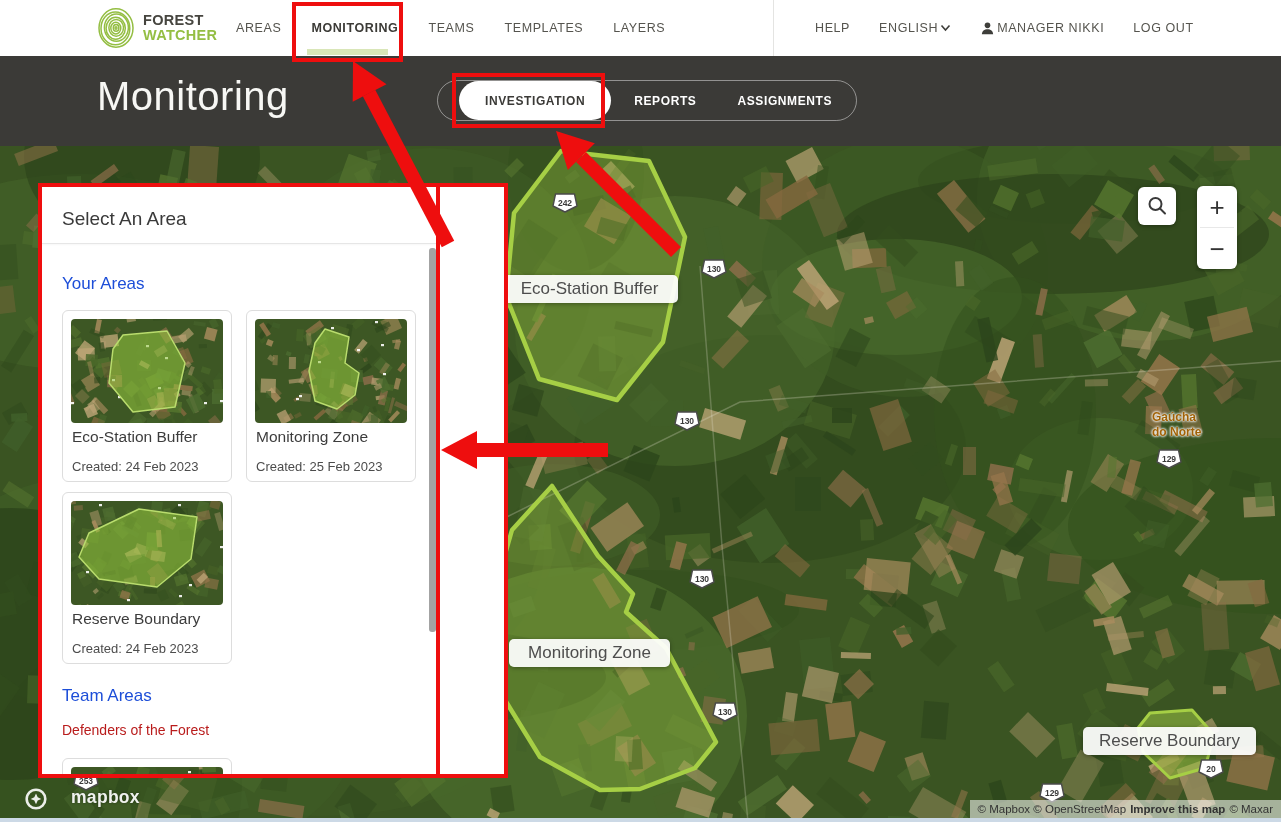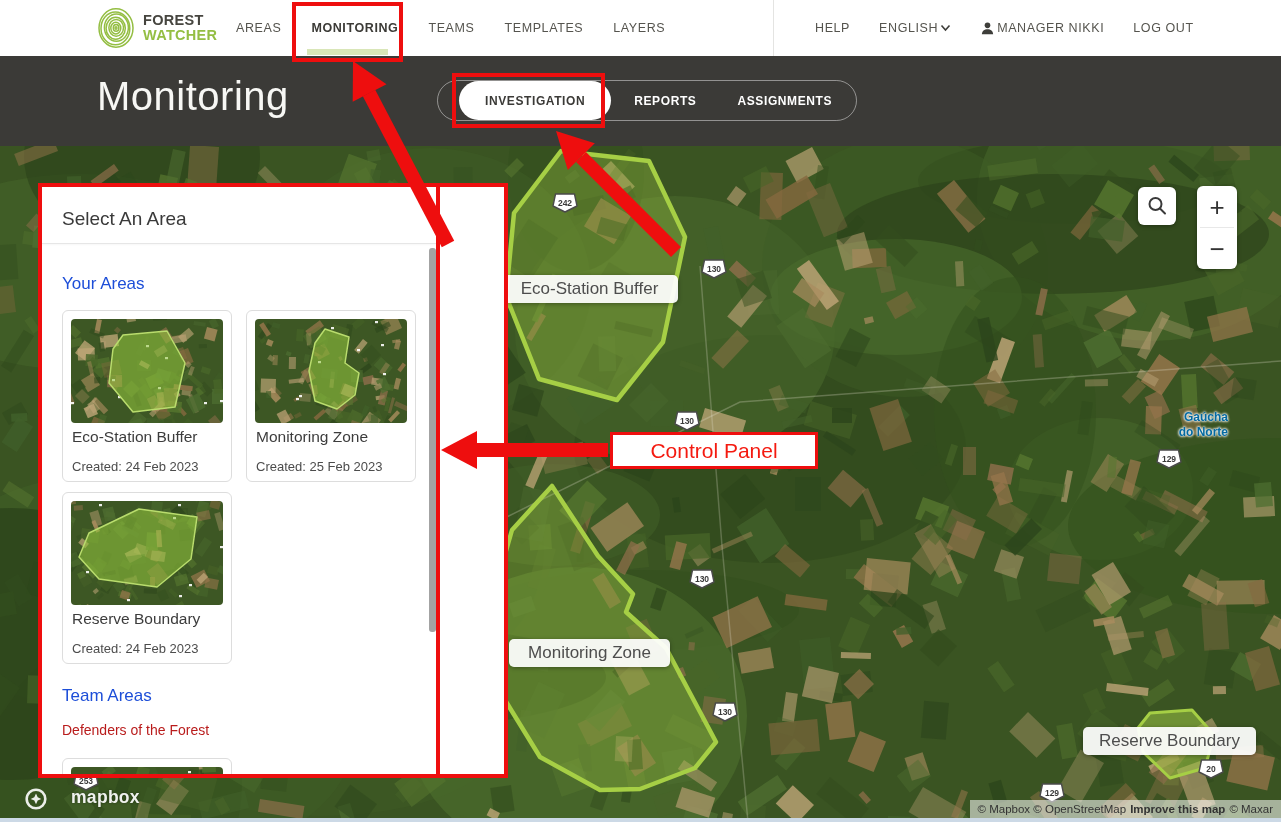--- a/index.html
+++ b/index.html
@@ -29,21 +29,21 @@
             display:flex;align-items:center;padding:0 26px;}
   .tab-reports{margin-left:23px;} .tab-assign{margin-left:41px;}
 
   
   .map{position:absolute;left:0;top:146px;width:1281px;height:676px;background:#3b5523;overflow:hidden;z-index:1;}
   .map svg.texture{position:absolute;left:0;top:0;}
   .geo{position:absolute;left:0;top:146px;width:1281px;height:676px;z-index:2;pointer-events:none;}
   .map-label{position:absolute;z-index:4;background:rgba(255,255,255,.93);border-radius:5px;
              box-shadow:0 1px 4px rgba(0,0,0,.35);color:#4d4d4d;font-size:17px;
              display:flex;align-items:center;justify-content:center;white-space:nowrap;}
-  .place-label{position:absolute;z-index:3;font-size:12px;font-weight:700;color:#0369a1;text-align:right;line-height:1.25;
+  .place-label{position:absolute;z-index:3;font-size:12px;font-weight:700;color:#a16207;text-align:left;line-height:1.25;
                text-shadow:0 0 3px #fff,0 0 3px #fff,0 0 2px #fff;}
   .road-shield{position:absolute;z-index:3;width:26px;height:20px;}
   .road-shield text{font-family:"Liberation Sans",sans-serif;}
   .ctl{position:absolute;background:#fff;border-radius:6px;box-shadow:0 1px 4px rgba(0,0,0,.35);z-index:5;}
   .ctl-search{left:1138px;top:187px;width:38px;height:38px;display:flex;align-items:center;justify-content:center;cursor:pointer;}
   .ctl-zoom{left:1197px;top:186px;width:40px;height:83px;}
   .zoom-btn{width:40px;height:41px;display:flex;align-items:center;justify-content:center;
             font-size:26px;color:#333;cursor:pointer;line-height:1;}
   .zoom-sep{height:1px;background:#e8e8e8;margin:0 3px;}
   .mapbox-logo{position:absolute;left:24px;top:787px;z-index:6;display:flex;align-items:flex-start;gap:23px;}
@@ -1215,21 +1215,20 @@
     </g>
     <g>
       <line x1="676" y1="252" x2="581" y2="157" stroke="#ee0e0e" stroke-width="14"></line>
       <polygon points="556,131 567.8,170 594.8,143.2" fill="#ee0e0e"></polygon>
     </g>
     <g>
       <line x1="608" y1="450" x2="477" y2="450" stroke="#ee0e0e" stroke-width="14"></line>
       <polygon points="441,450 477,431 477,469" fill="#ee0e0e"></polygon>
     </g>
   </svg>
-  <div class="anno-label">Control Panel</div>
 
 <div class="road-shield" style="left: 552px; top: 193px;"><svg width="26" height="20" viewBox="0 0 26 20">
     <polygon points="13,19 1,13 3.5,1 22.5,1 25,13" fill="#fff" stroke="#4a4a4a" stroke-width="1.4" stroke-linejoin="round"></polygon>
     <text x="13" y="12.5" text-anchor="middle" font-size="8.5" font-weight="bold" fill="#3a3a3a">242</text>
       </svg></div>
     <div class="road-shield" style="left: 701px; top: 259px;"><svg width="26" height="20" viewBox="0 0 26 20">
     <polygon points="13,19 1,13 3.5,1 22.5,1 25,13" fill="#fff" stroke="#4a4a4a" stroke-width="1.4" stroke-linejoin="round"></polygon>
     <text x="13" y="12.5" text-anchor="middle" font-size="8.5" font-weight="bold" fill="#3a3a3a">130</text>
       </svg></div>
     <div class="road-shield" style="left: 674px; top: 411px;"><svg width="26" height="20" viewBox="0 0 26 20">

